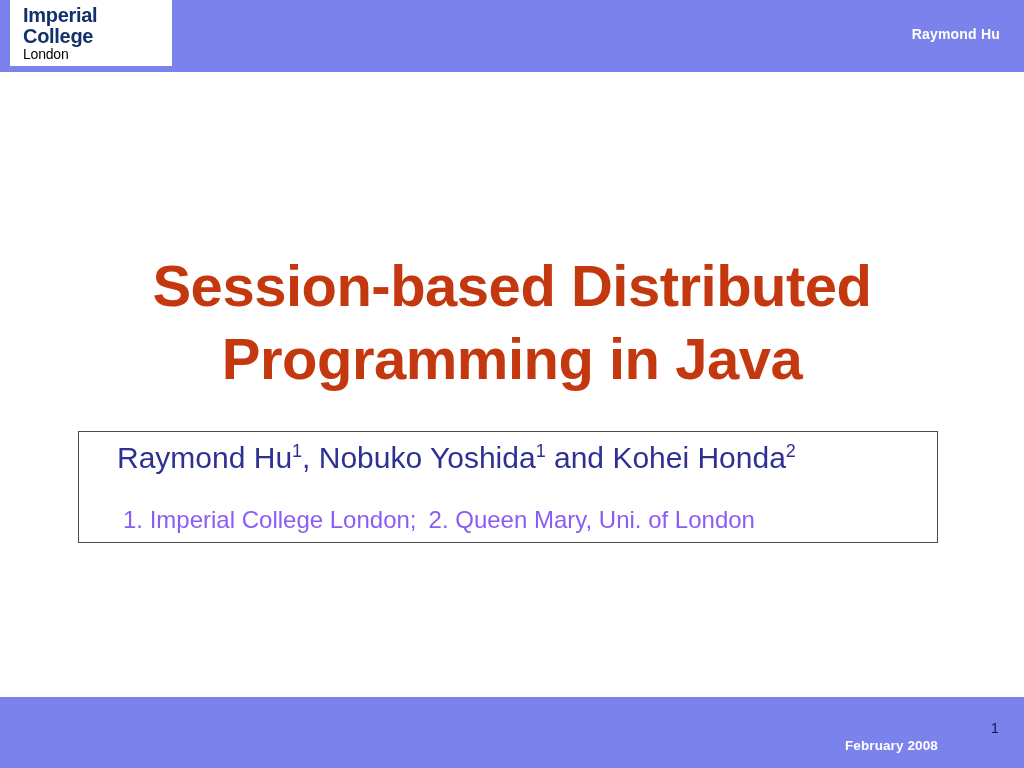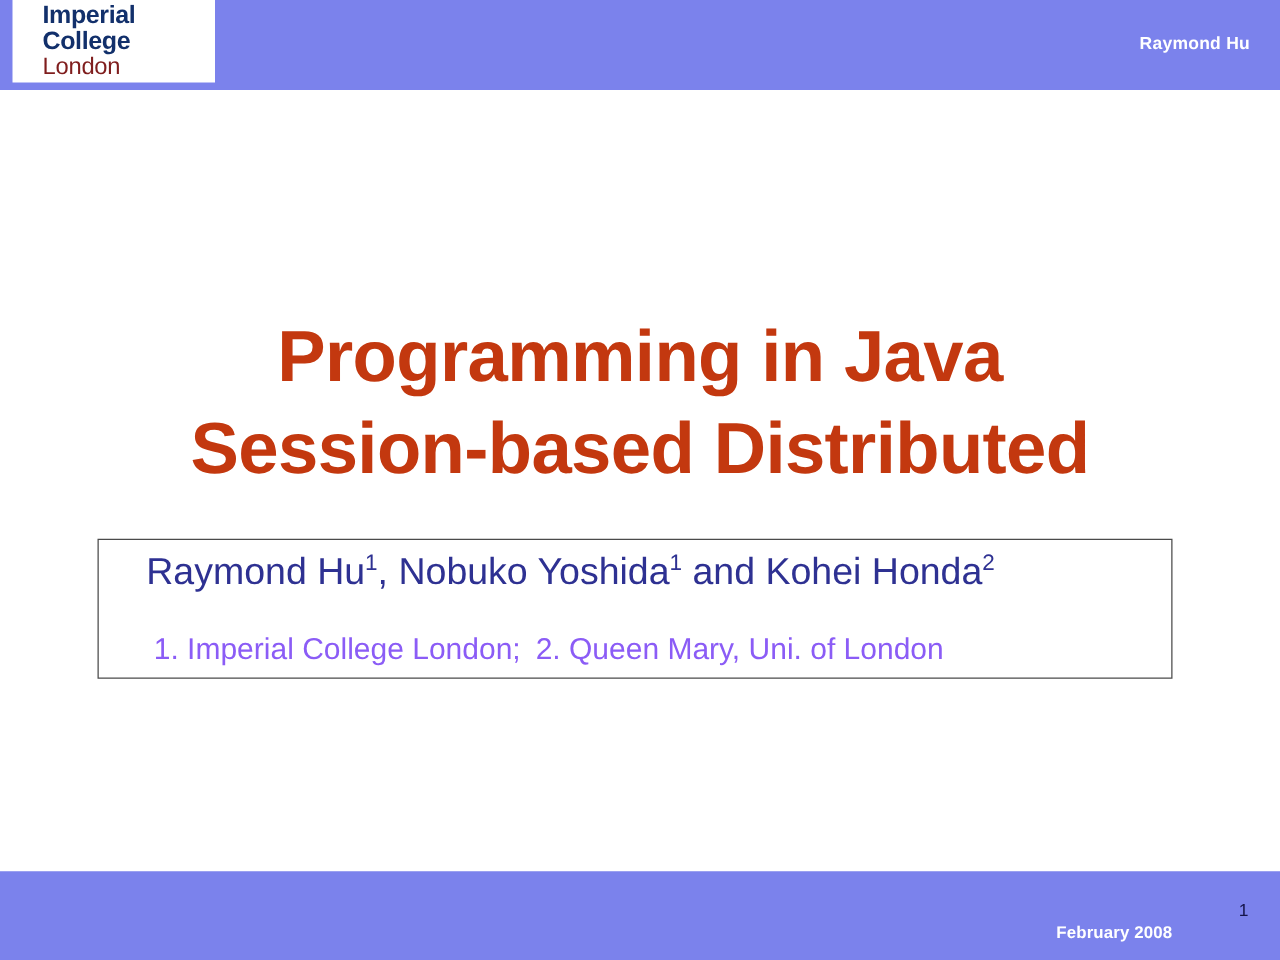--- a/index.html
+++ b/index.html
@@ -27,34 +27,34 @@
   .logo-box {
     position: absolute;
     top: 0;
     left: 10px;
     width: 162px;
     height: 66px;
     background: #ffffff;
     display: flex;
     flex-direction: column;
     justify-content: center;
-    padding-left: 24px;
+    padding-left: 13px;
     box-sizing: border-box;
   }
   .logo-line1 {
     font-size: 20px;
     font-weight: bold;
     color: #12306b;
     line-height: 1.05;
     letter-spacing: -0.3px;
   }
   .logo-line2 {
-    font-size: 19px;
+    font-size: 14px;
     font-weight: normal;
-    color: #7f1d1d;
+    color: #000000;
     line-height: 1.05;
     letter-spacing: -0.2px;
   }
   .header-author {
     position: absolute;
     right: 24px;
     top: 34px;
     transform: translateY(-50%);
     font-size: 14px;
     font-weight: bold;
@@ -169,22 +169,22 @@
   <div class="logo-box">
     <span class="logo-line1">Imperial College</span>
     <span class="logo-line2">London</span>
   </div>
   <div class="header-author">Raymond Hu</div>
 </div>
 
 <div class="slide-body">
 
   <div class="title">
+    <span class="title-line">Session-based Distributed</span>
     <span class="title-line">Programming in Java</span>
-    <span class="title-line">Session-based Distributed</span>
   </div>
 
   <div class="author-box">
     <div class="author-line">
       <span>Raymond Hu</span><sup>1</sup><span>, </span><span>Nobuko Yoshida</span><sup>1</sup><span> and </span><span>Kohei Honda</span><sup>2</sup>
     </div>
     <div class="affil-line">
       <span>1. Imperial College London;</span><span class="affil-gap"></span><span>2. Queen Mary, Uni. of London</span>
     </div>
   </div>

